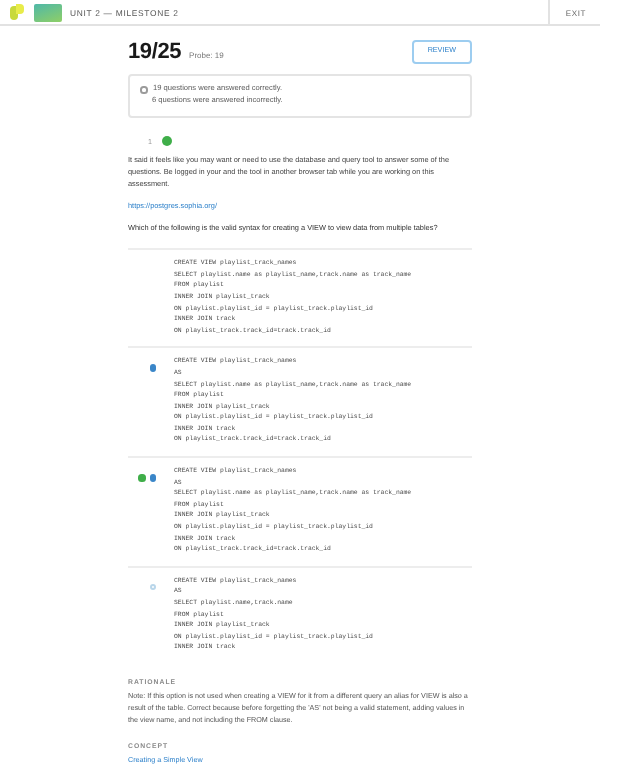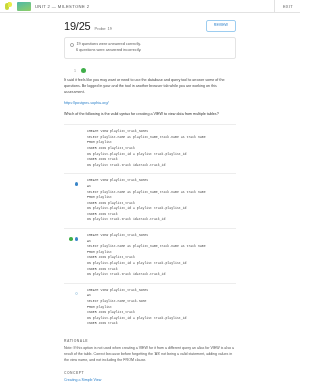--- a/index.html
+++ b/index.html
@@ -67,21 +67,21 @@
   .page { padding-top: 7px; }
   .col { width: 172px; margin: 0 auto; }
 
   .score-row {
     display: flex;
     align-items: flex-end;
     justify-content: space-between;
     margin-bottom: 5px;
   }
   .score-left { display: flex; align-items: baseline; gap: 4px; }
-  .score-num { font-size: 11px; font-weight: normal; color: #1a1a1a; letter-spacing: -.2px; }
+  .score-num { font-size: 11px; font-weight: bold; color: #1a1a1a; letter-spacing: -.2px; }
   .score-lbl { font-size: 4px; color: #777; }
   .btn-outline {
     font-size: 3.6px;
     color: #2a7fc9;
     border: 1px solid #9dcdf0;
     border-radius: 2px;
     padding: 3px 7px;
     background: #fff;
     line-height: 1;
     white-space: nowrap;

